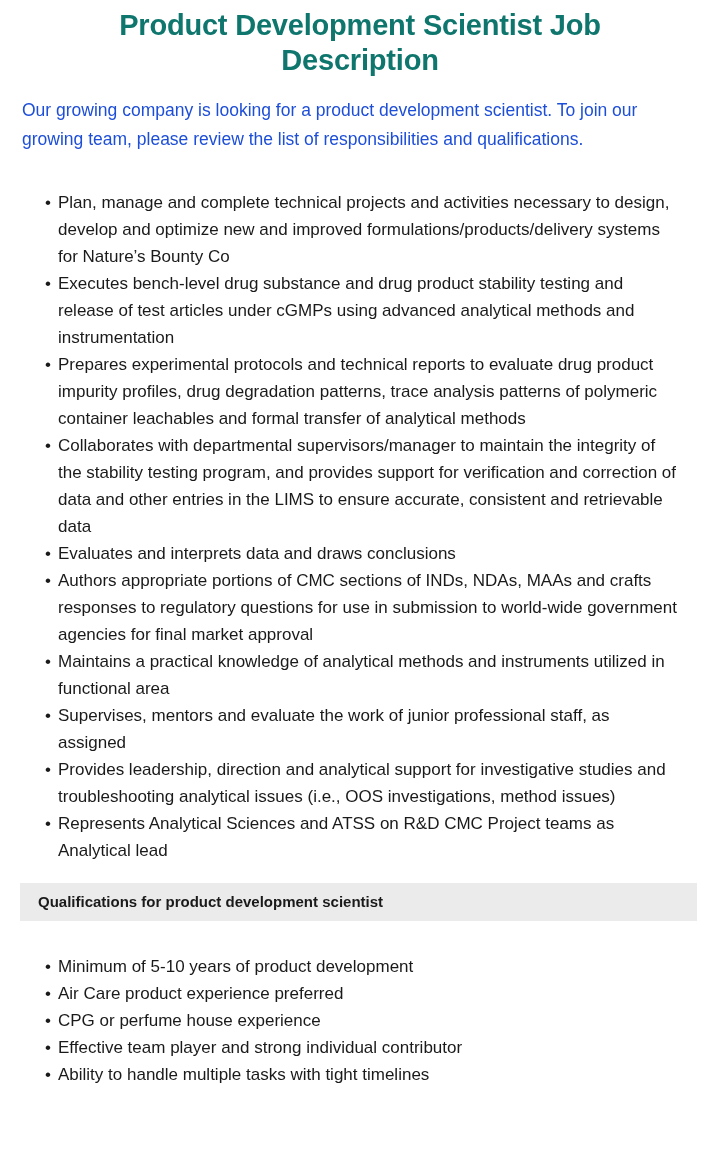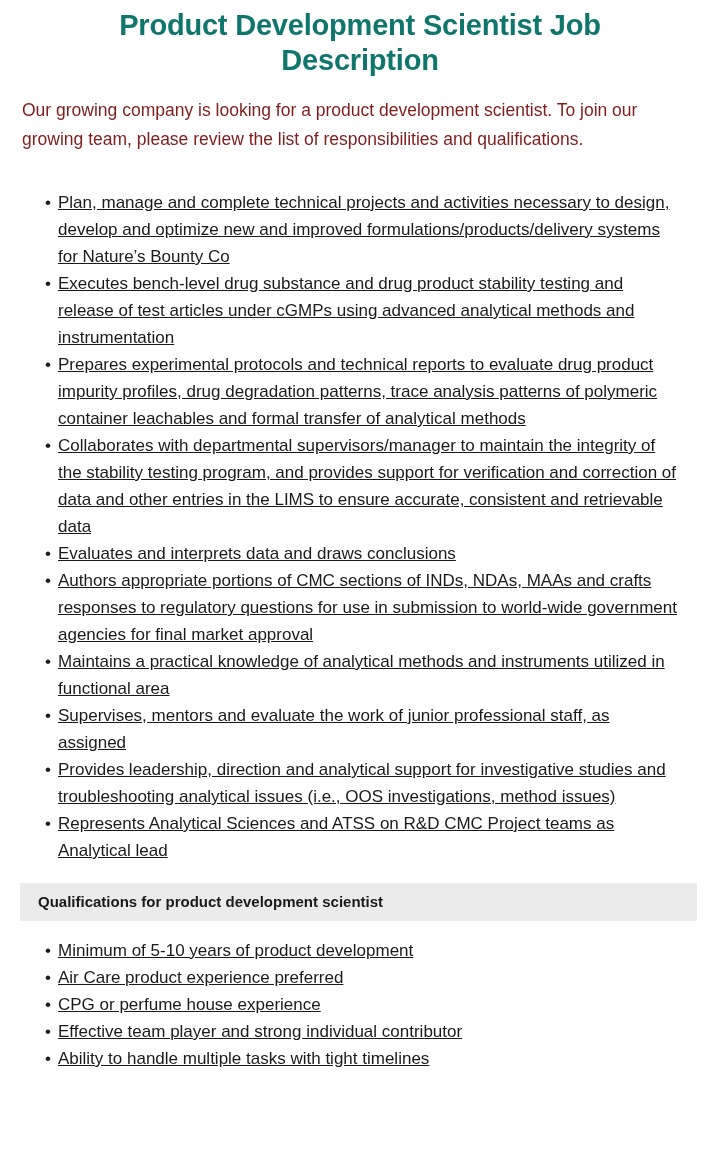--- a/index.html
+++ b/index.html
@@ -27,21 +27,21 @@
     font-weight: bold;
     text-align: center;
     color: #0f766e;
     margin: 0;
     padding: 8px 48px 0 48px;
     letter-spacing: -0.2px;
   }
   .intro {
     font-size: 17.5px;
     line-height: 29px;
-    color: #7f1d1d;
+    color: #1d4ed8;
     margin: 0;
     padding: 18px 18px 0 22px;
   }
   .section {
     margin-top: 21px;
   }
   .section-header {
     background: #ebebeb;
     margin: 0 23px 0 20px;
     padding: 10px 0 10px 18px;
@@ -50,41 +50,40 @@
   .section-header-text {
     font-size: 15px;
     line-height: 18px;
     font-weight: bold;
     color: #1a1a1a;
   }
   ul.bullets {
     list-style: none;
     margin: 0;
     padding: 14px 38px 0 45px;
-    text-decoration: underline;
   }
   ul.bullets li {
     position: relative;
     font-size: 17px;
     line-height: 27px;
     color: #1a1a1a;
     padding-left: 13px;
     margin: 0;
   }
   ul.bullets li::before {
     content: "\2022";
     position: absolute;
     left: 0;
     top: 0;
     font-size: 17px;
     line-height: 27px;
     color: #1a1a1a;
   }
   .section.qualifications ul.bullets {
-    padding-top: 16px;
+    padding-top: 32px;
   }
   .section.qualifications {
     margin-top: 19px;
   }
 </style>
 </head>
 <body>
 
 <div class="page">
 

